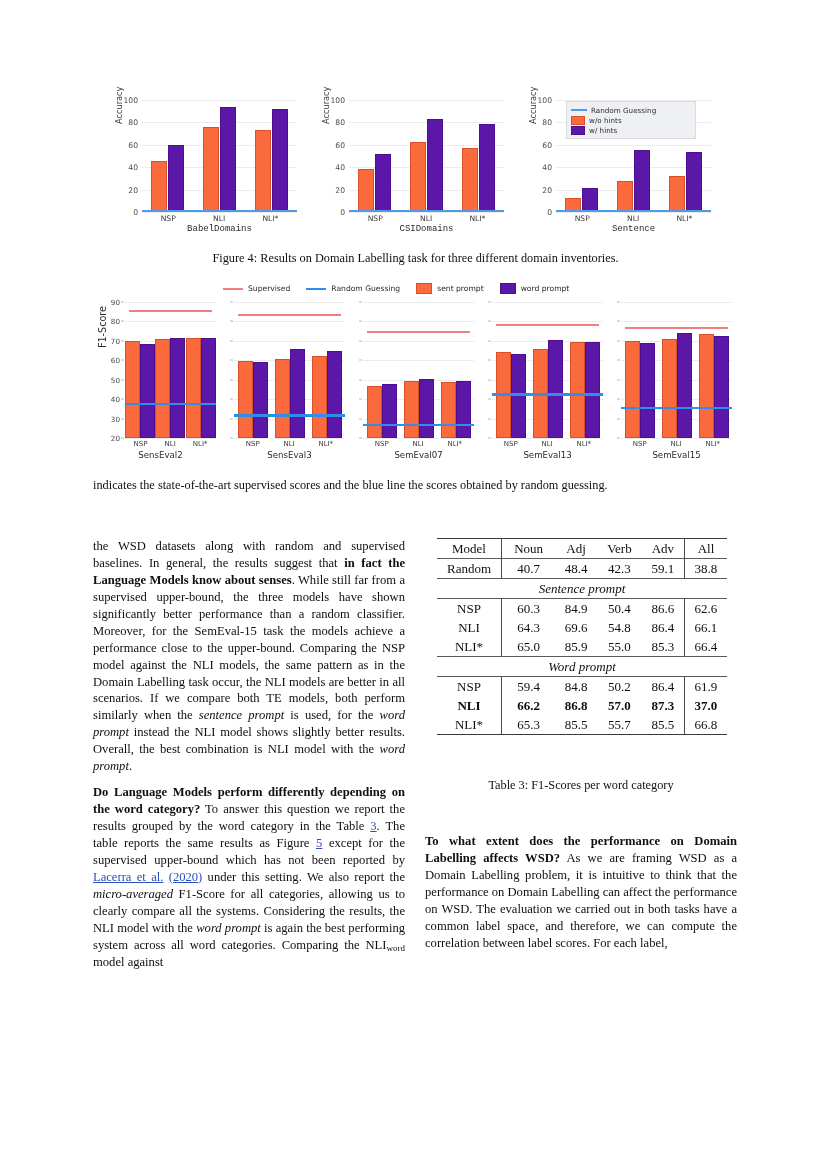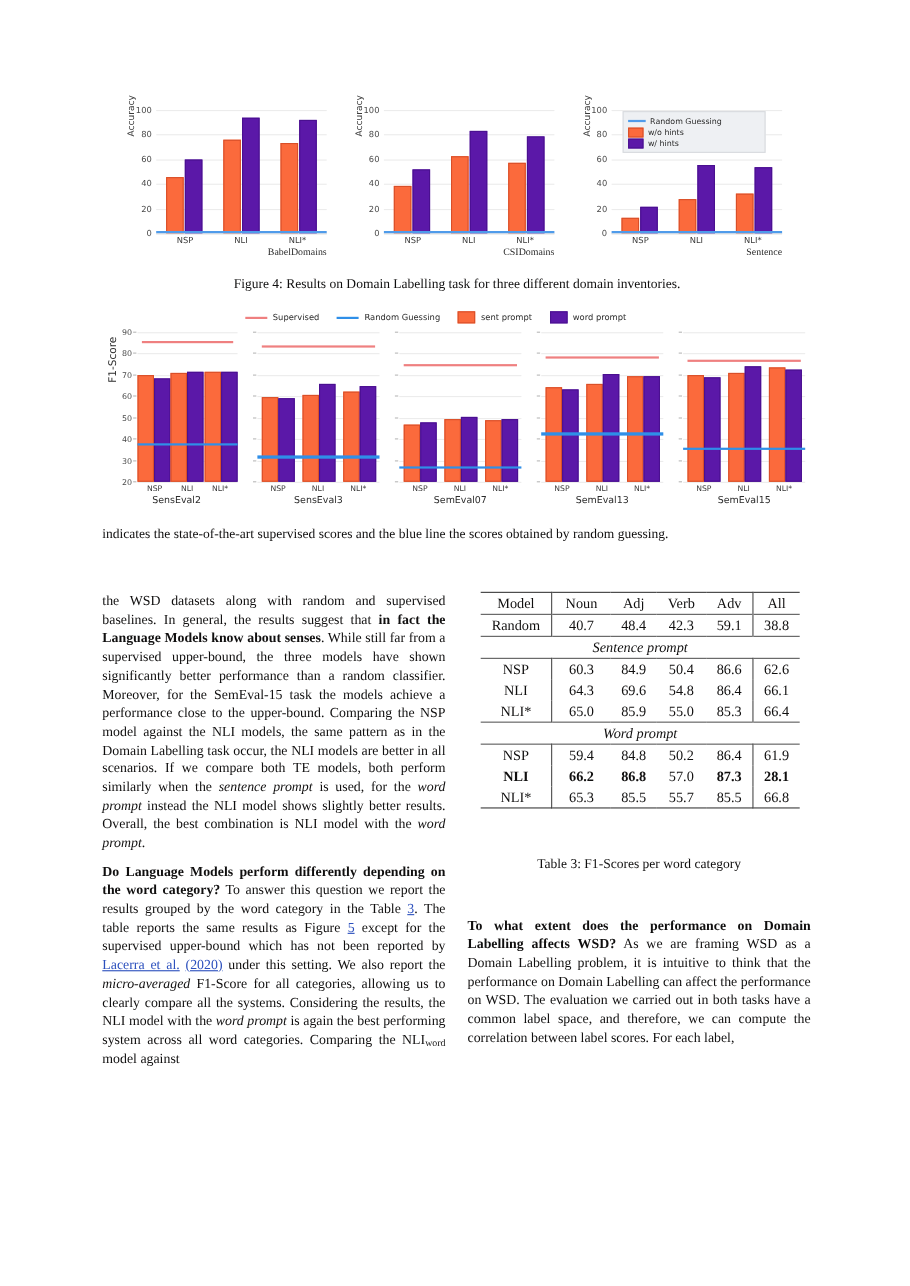--- a/index.html
+++ b/index.html
@@ -38,22 +38,22 @@
   .bar { width:14px; }
   .bar.o { background:#fb6a3c; border:0.5px solid #d94f28; }
   .bar.p { background:#5b18a8; border:0.5px solid #4a1090; }
   .baseline4 { position:absolute; left:0; right:0; height:1.6px; background:#4f9bea; }
   .xticks4 {
     position:absolute; left:26px; right:4px; top:122px;
     display:flex; justify-content:space-around;
     font-family:"DejaVu Sans", sans-serif; font-size:7.6px; color:#3a3a3a;
   }
   .xtitle4 {
-    position:absolute; left:26px; right:4px; top:132px; text-align:right;
-    font-family:Liberation Serif, serif; font-size:9px; color:#2b2b2b;
+    position:absolute; left:26px; right:4px; top:132px; text-align:center;
+    font-family:Liberation Mono, monospace; font-size:9px; color:#2b2b2b;
   }
   .legend4 {
     position:absolute; left:36px; top:9px; width:120px;
     background:#eef0f3; border:0.5px solid #d8dade; padding:3px 4px;
     font-family:"DejaVu Sans", sans-serif; font-size:7.2px; color:#2b2b2b;
   }
   .legend4 .li { display:flex; align-items:center; gap:4px; height:10px; }
   .lg-line { width:16px; height:2px; background:#4f9bea; }
   .lg-sw { width:12px; height:7px; }
   .lg-sw.o { background:#fb6a3c; border:0.5px solid #d94f28; }
@@ -573,23 +573,23 @@
             <td>59.4</td>
             <td>84.8</td>
             <td>50.2</td>
             <td class="sepv">86.4</td>
             <td>61.9</td>
           </tr>
           <tr>
             <td class="modelcol sepv" style="font-weight: bold;">NLI</td>
             <td style="font-weight: bold;">66.2</td>
             <td style="font-weight: bold;">86.8</td>
-            <td style="font-weight: normal;">57.0</td>
+            <td style="font-weight: bold;">57.0</td>
             <td class="sepv" style="font-weight: bold;">87.3</td>
-            <td style="font-weight: bold;">28.1</td>
+            <td style="font-weight: bold;">37.0</td>
           </tr>
           <tr class="rule-bot">
             <td class="modelcol sepv">NLI*</td>
             <td>65.3</td>
             <td>85.5</td>
             <td>55.7</td>
             <td class="sepv">85.5</td>
             <td>66.8</td>
           </tr>
         </tbody>

